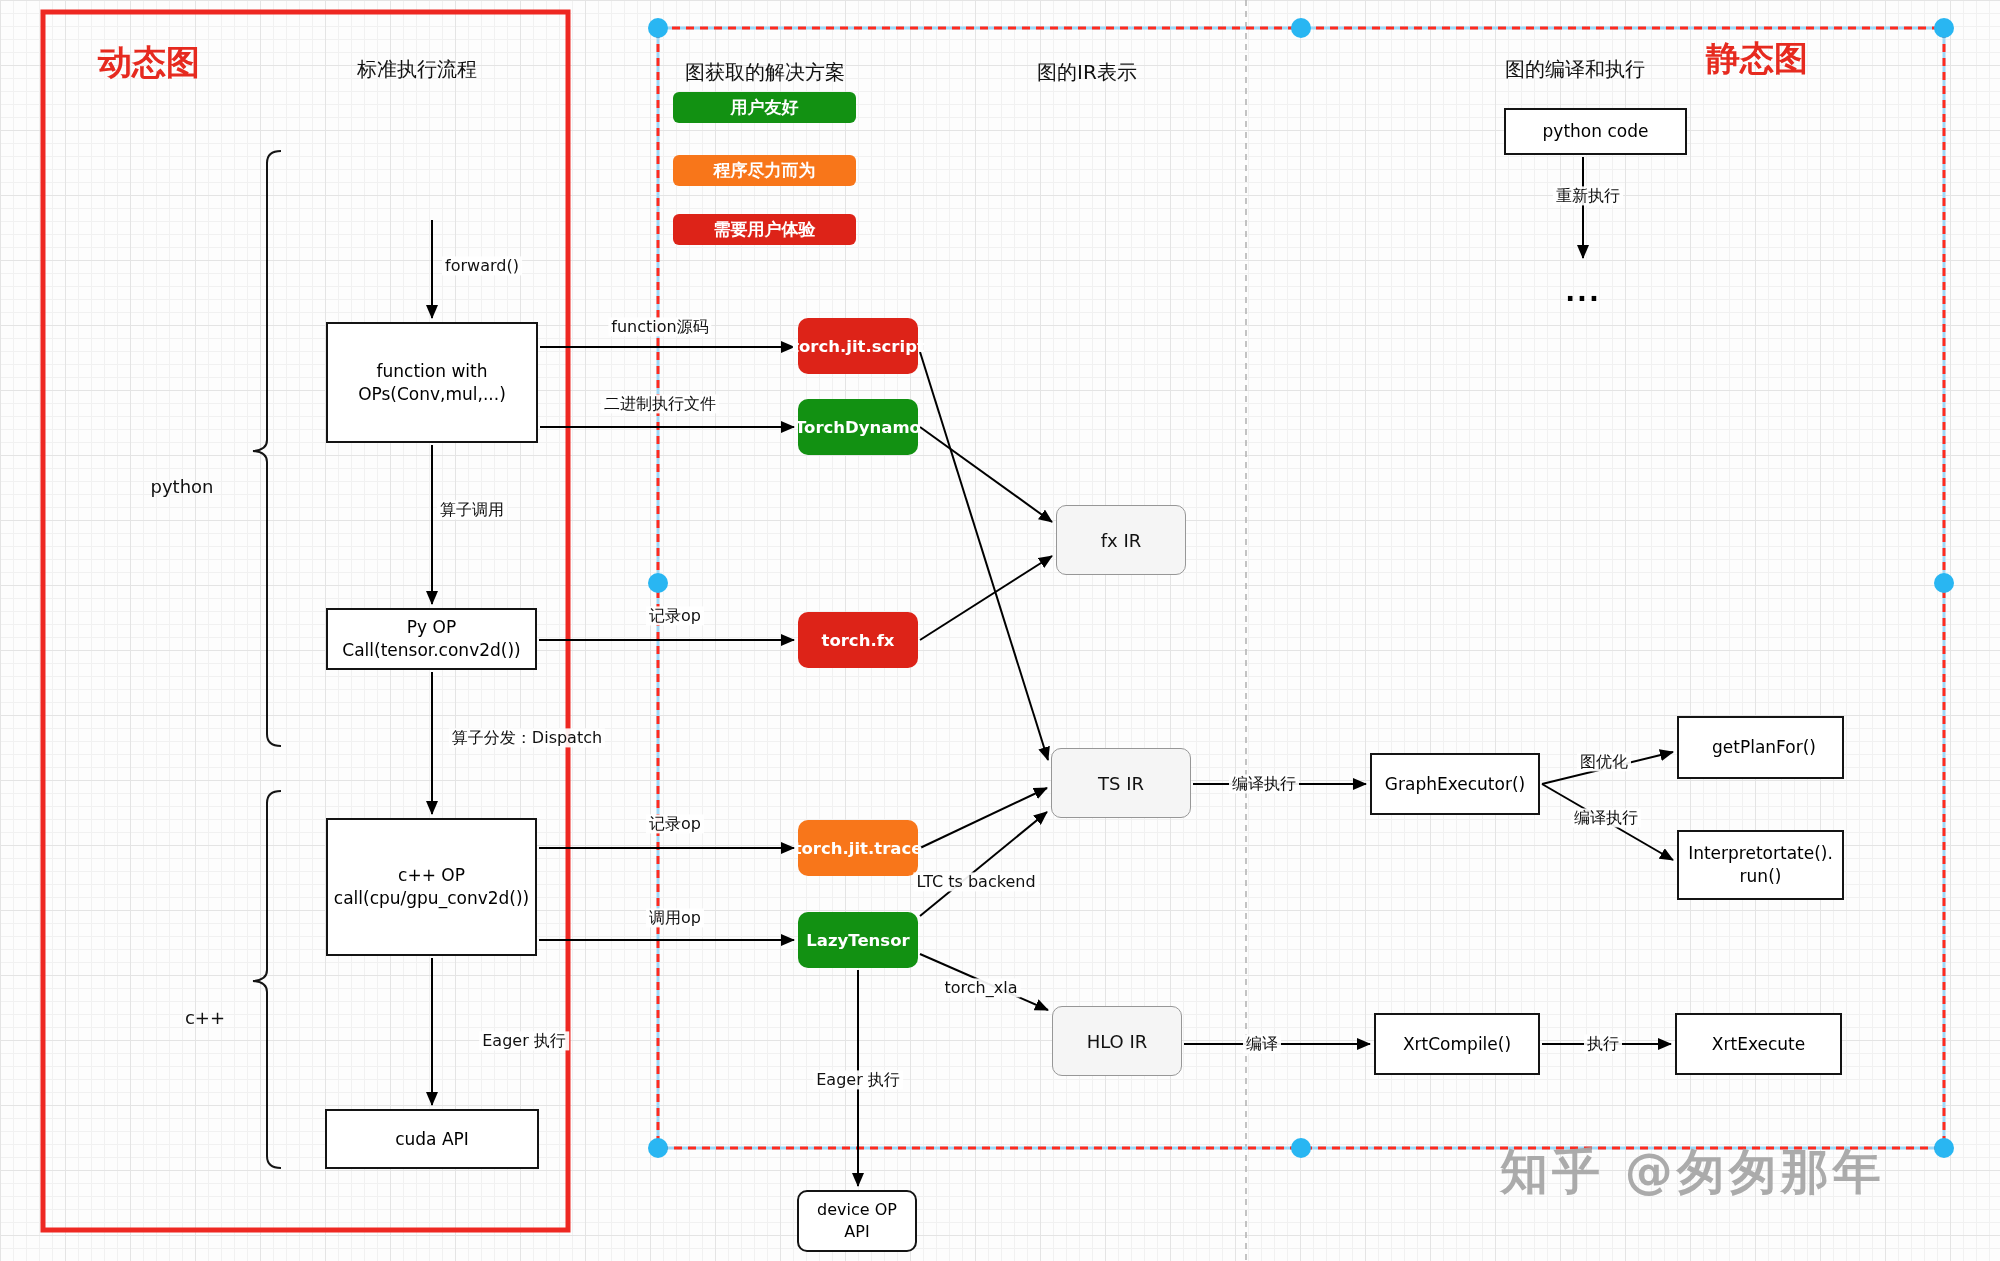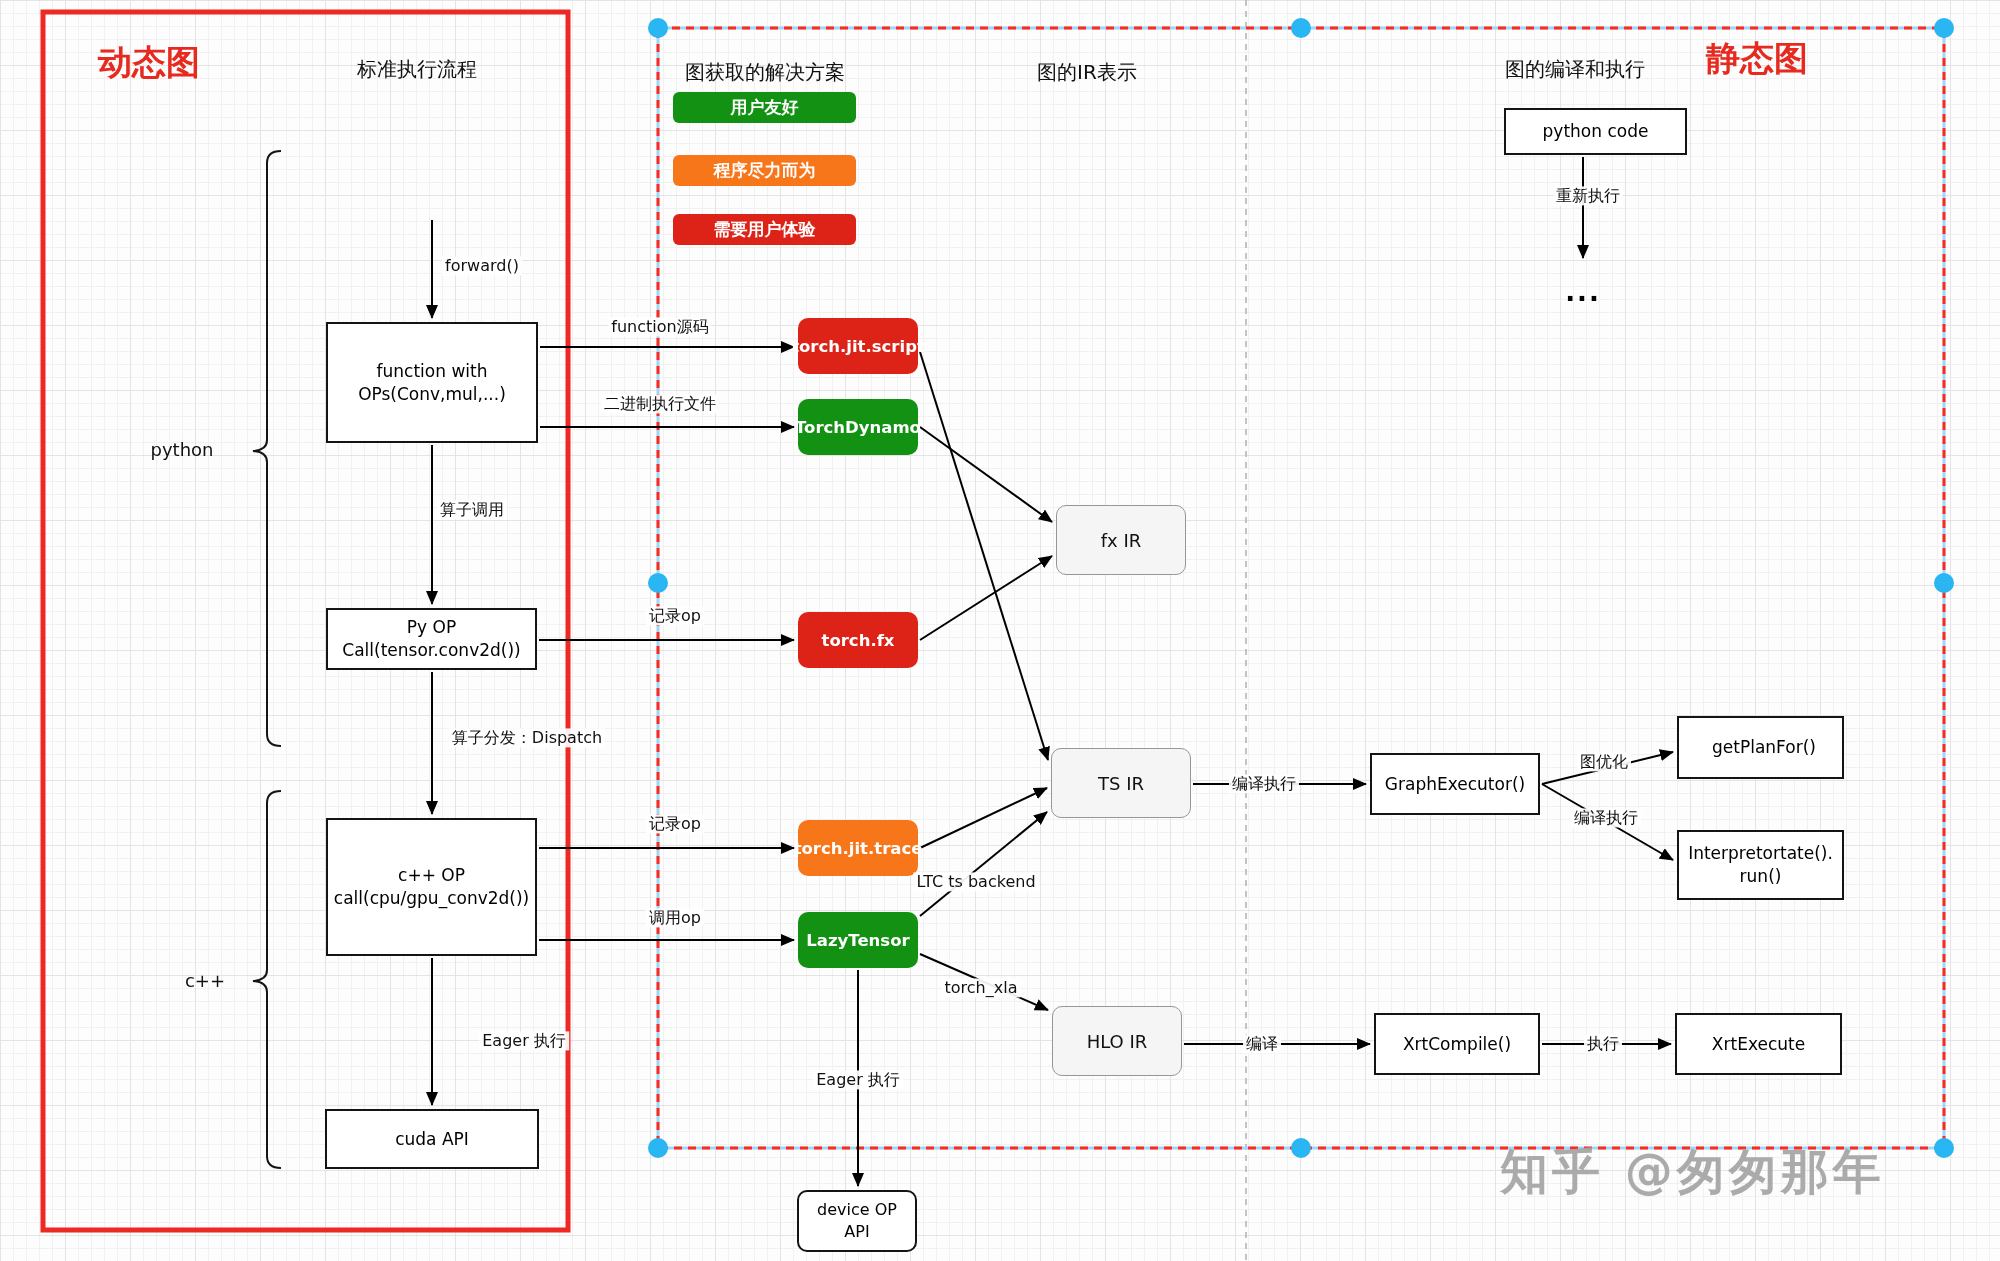--- a/index.html
+++ b/index.html
@@ -37,21 +37,21 @@
     border-radius:6px;color:#fff;font-weight:bold;font-size:17px;
     display:flex;align-items:center;justify-content:center;
   }
   .hdr{font-size:20px;color:#111;text-align:center;white-space:nowrap;}
   .bigtitle{font-size:34px;font-weight:bold;color:#e62a1f;white-space:nowrap;}
   .elabel{
     font-size:16px;color:#111;background:rgba(255,255,255,0.92);
     padding:0 3px;white-space:nowrap;transform:translate(-50%,-50%);
     text-align:center;line-height:1.2;
   }
-  .glabel{font-size:18px;color:#111;white-space:nowrap;transform:translate(-50%,-50%);}
+  .glabel{font-size:18px;color:#111;white-space:nowrap;transform:translate(-50%,-50%);margin-top:37px;}
   .dots{font-size:26px;font-weight:bold;color:#000;letter-spacing:2px;transform:translate(-50%,-50%);}
   .watermark{
     font-size:48px;font-weight:bold;color:#a5a5a5;opacity:.92;
     white-space:nowrap;z-index:3;letter-spacing:4px;
   }
 </style>
 </head>
 <body>
 
 <div id="canvas">

